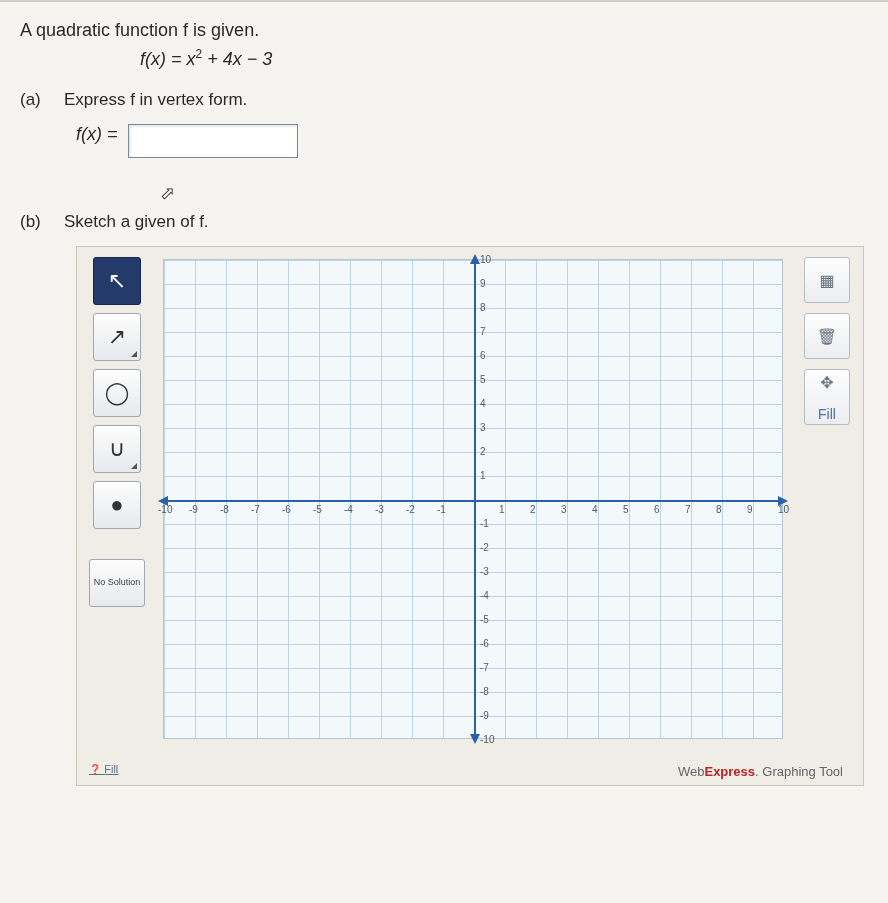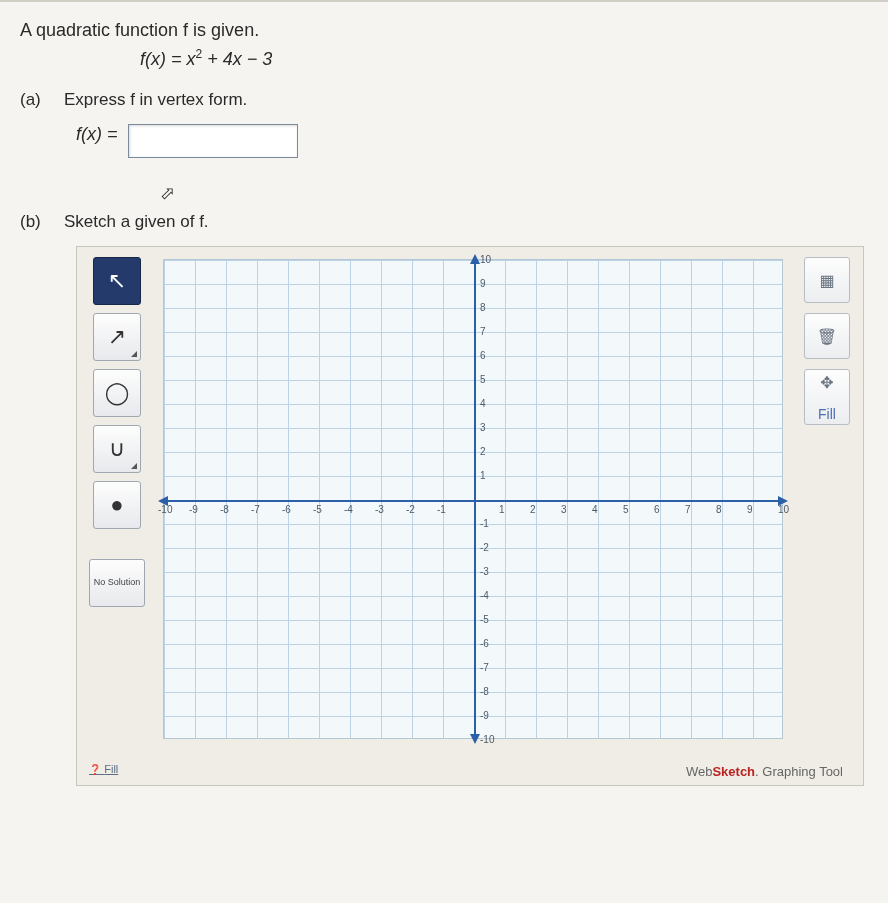--- a/index.html
+++ b/index.html
@@ -236,15 +236,15 @@
         <div class="tick" style="left: 316px; top: 354px;">-5</div>
         <div class="tick" style="left: 316px; top: 378px;">-6</div>
         <div class="tick" style="left: 316px; top: 402px;">-7</div>
         <div class="tick" style="left: 316px; top: 426px;">-8</div>
         <div class="tick" style="left: 316px; top: 450px;">-9</div>
         <div class="tick" style="left: 316px; top: 474px;">-10</div>
       </div>
   </div>
 
   <div class="footer">
-    <span>Web</span><span class="wa">Sketch</span><span>. Graphing Tool</span>
+    <span>Web</span><span class="wa">Express</span><span>. Graphing Tool</span>
   </div>
 </div>
 
 </body></html>

